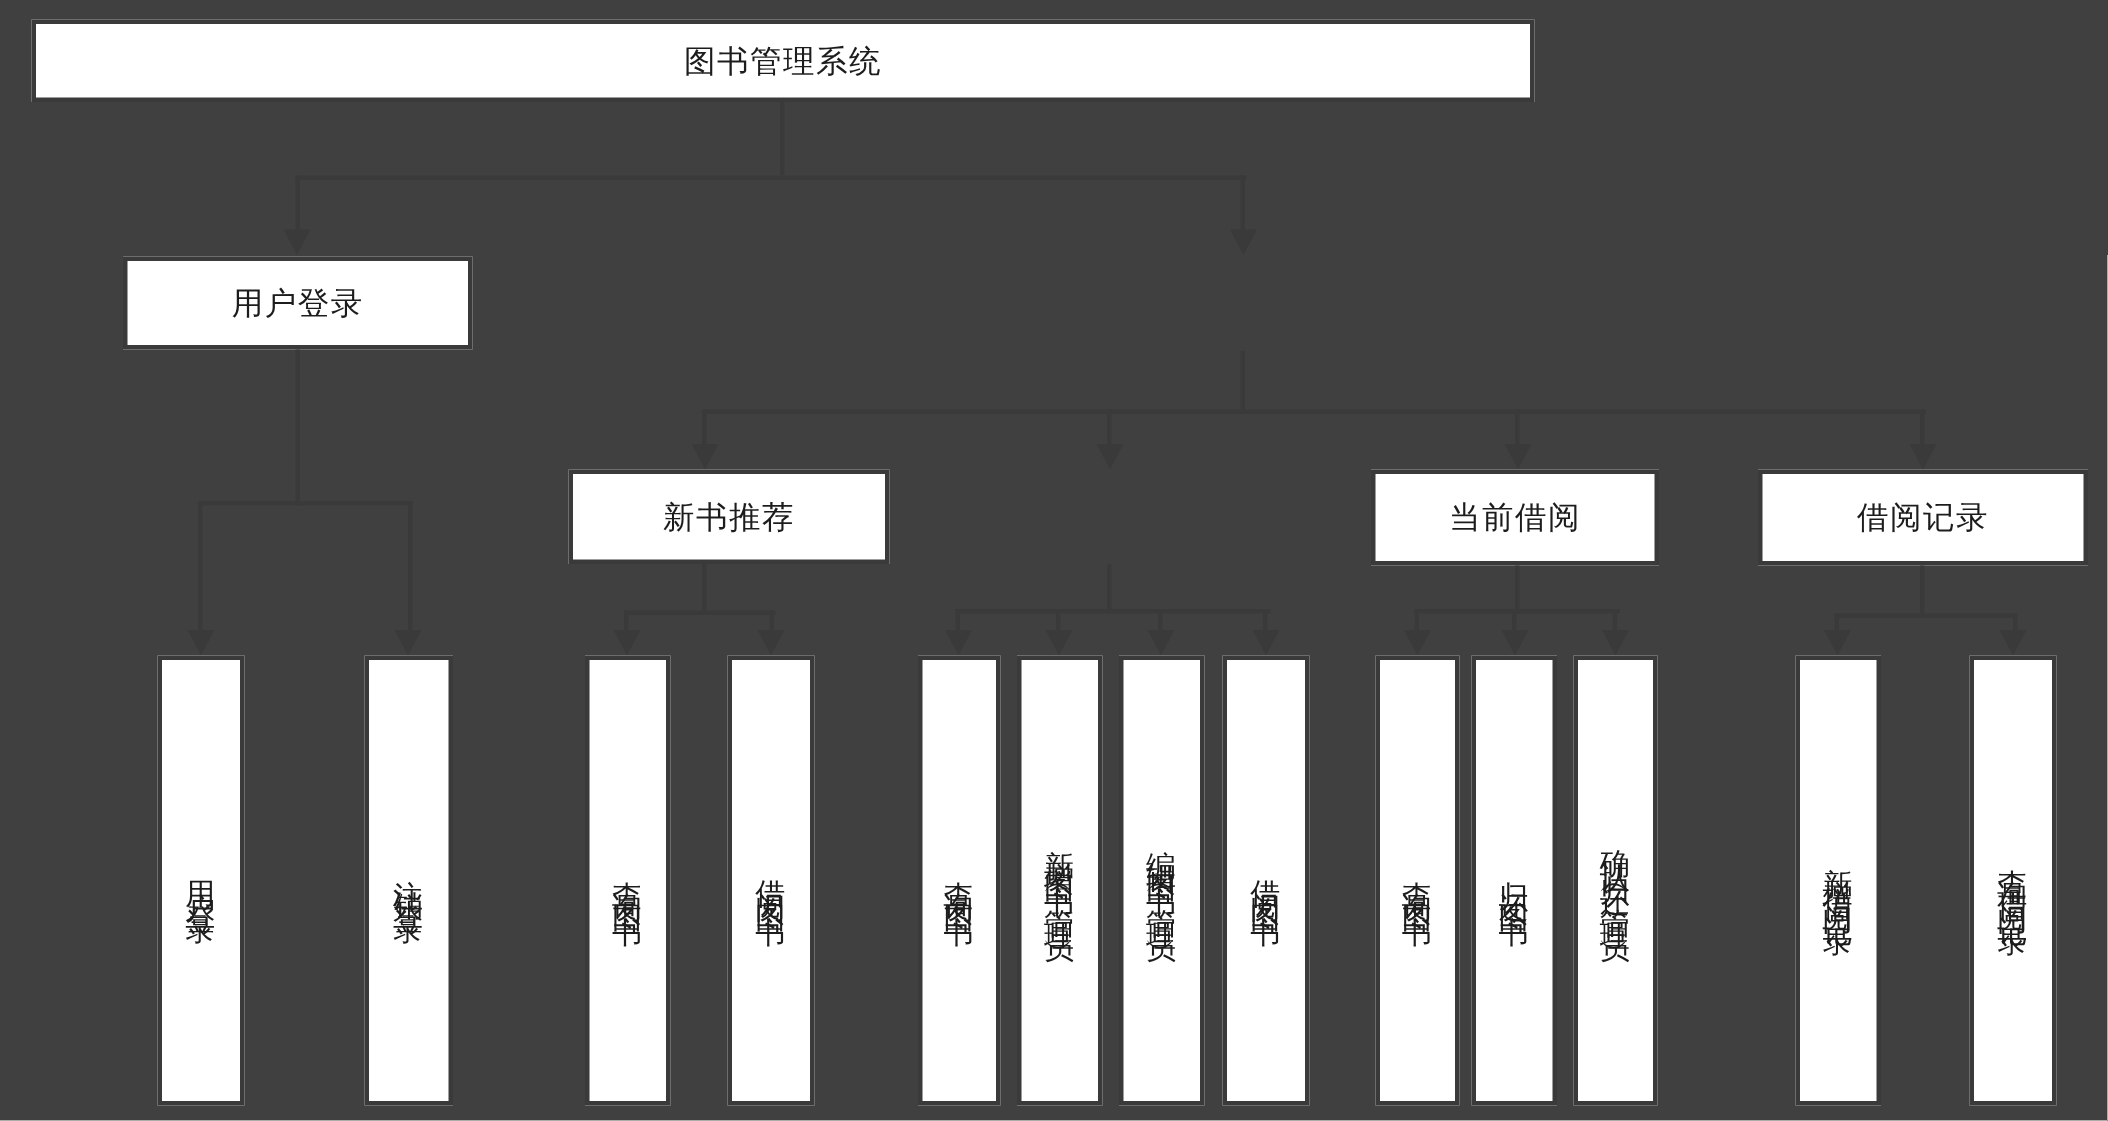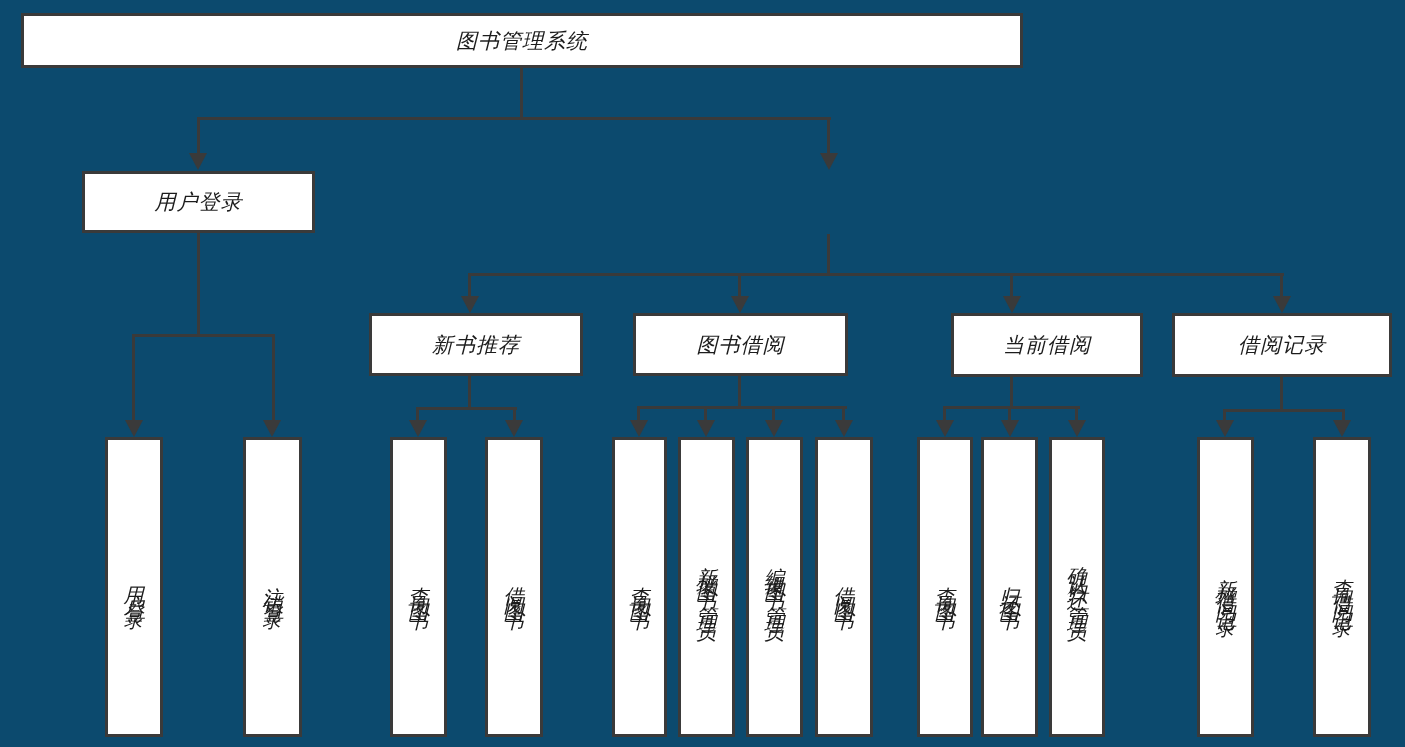--- a/index.html
+++ b/index.html
@@ -1,23 +1,22 @@
 <!DOCTYPE html>
 <html><head>
 <meta charset="utf-8">
 <style>
   html, body { margin: 0; padding: 0; background: #ffffff; }
   #canvas {
     position: relative;
     width: 1405px;
     height: 747px;
-    background: #0c4a6e;
+    background: #404040;
     font-family: "DejaVu Sans", "Liberation Sans", sans-serif;
     overflow: hidden;
-    font-style: italic;
   }
   .box {
     position: absolute;
     box-sizing: border-box;
     border: 3px solid #3a3a3a;
     background: #ffffff;
     display: flex;
     align-items: center;
     justify-content: center;
     color: #1c1c1c;
@@ -80,23 +79,22 @@
   <div class="hline" style="left:468px;  top:273px; width:816px;"></div>
   <div class="vline" style="left:468px;  top:273px; height:25px;"></div>
   <div class="arrow" style="left:461px;  top:296px;"></div>
   <div class="vline" style="left:738px;  top:273px; height:25px;"></div>
   <div class="arrow" style="left:731px;  top:296px;"></div>
   <div class="vline" style="left:1010px; top:273px; height:25px;"></div>
   <div class="arrow" style="left:1003px; top:296px;"></div>
   <div class="vline" style="left:1280px; top:273px; height:25px;"></div>
   <div class="arrow" style="left:1273px; top:296px;"></div>
 
-  <div class="box" style="left:369px;  top:313px; width:214px; height:63px;">新书推荐</div>
-  <div class="box" style="left:633px;  top:313px; width:215px; height:63px;">图书借阅</div>
-  <div class="box" style="left:951px;  top:313px; width:192px; height:64px;">当前借阅</div>
+  <div class="box" style="left:379px;  top:313px; width:214px; height:63px;">新书推荐</div>
+  <div class="box" style="left:914px;  top:313px; width:192px; height:64px;">当前借阅</div>
   <div class="box" style="left:1172px; top:313px; width:220px; height:64px;">借阅记录</div>
 
   <div class="vline" style="left:197px; top:233px; height:104px;"></div>
   <div class="hline" style="left:132px; top:334px; width:143px;"></div>
   <div class="vline" style="left:132px; top:334px; height:88px;"></div>
   <div class="arrow" style="left:125px; top:420px;"></div>
   <div class="vline" style="left:272px; top:334px; height:88px;"></div>
   <div class="arrow" style="left:263px; top:420px;"></div>
 
   <div class="vline" style="left:468px; top:376px; height:34px;"></div>

